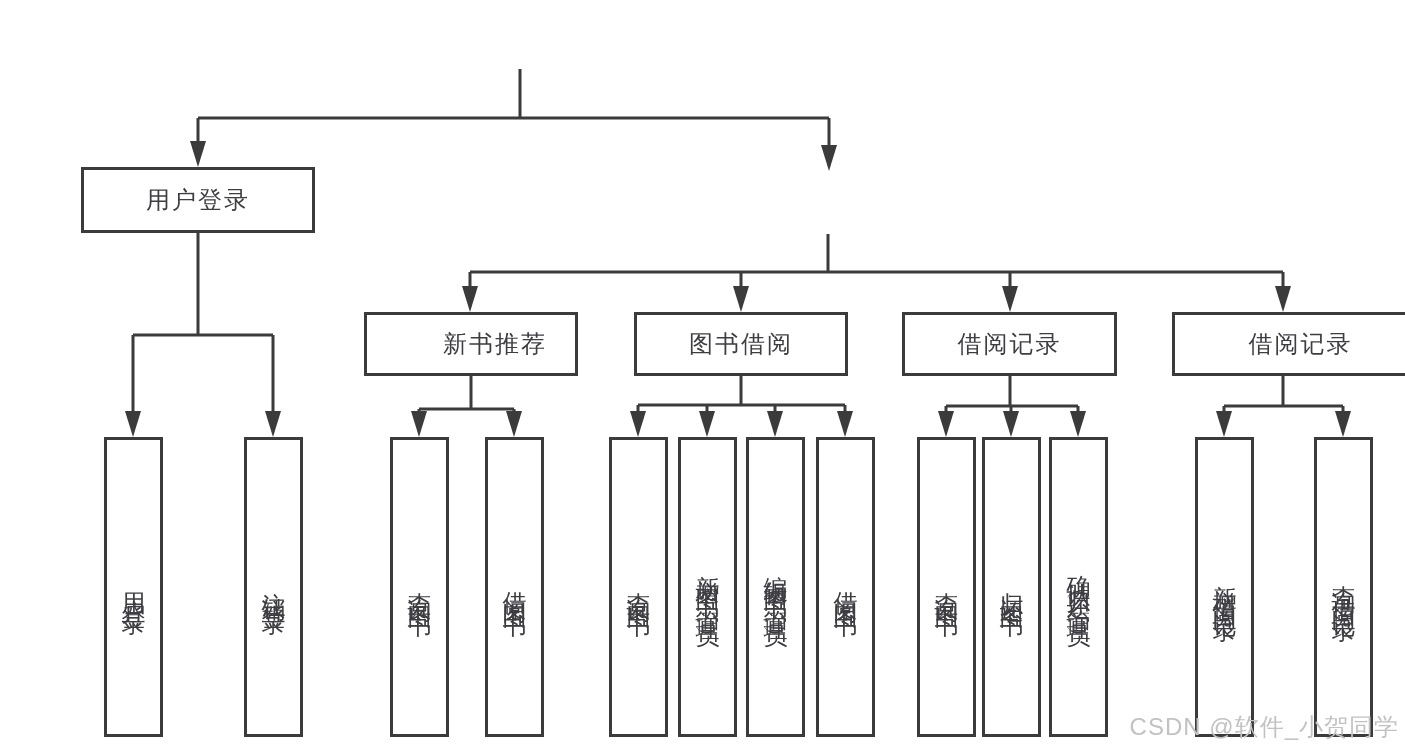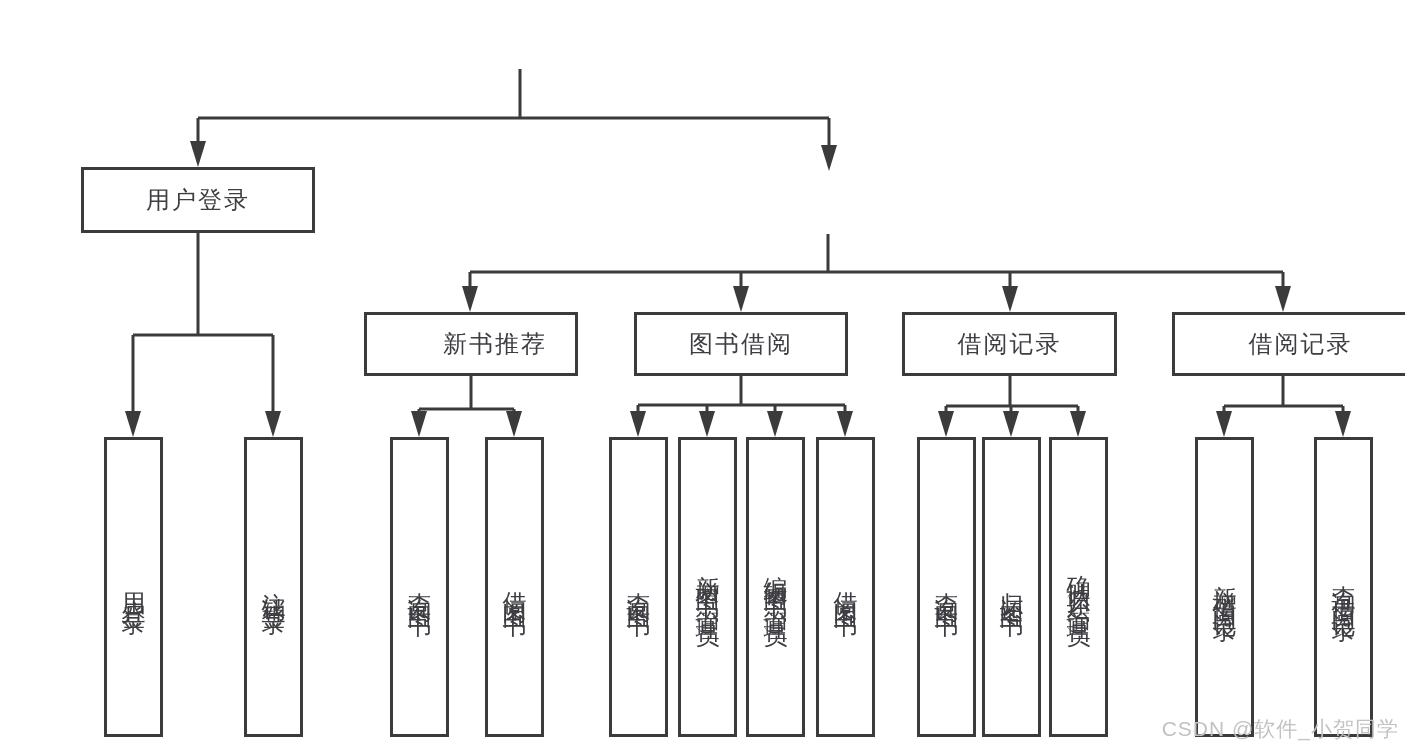--- a/index.html
+++ b/index.html
@@ -48,21 +48,21 @@
   .l5  { left: 609px; }  .l6  { left: 678px; }
   .l7  { left: 746px; }  .l8  { left: 816px; }
   .l9  { left: 917px; }  .l10 { left: 982px; }
   .l11 { left: 1049px; } .l12 { left: 1195px; }
   .l13 { left: 1314px; }
   .watermark {
     position: absolute;
     right: 6px;
     bottom: 4px;
     color: var(--watermark, #c2c2c2);
-    font-size: 21px;
+    font-size: 24px;
     letter-spacing: 1px;
     text-align: center;
   }
 </style>
 </head>
 <body>
 
 <div class="canvas">
 
   <svg class="wires" width="1405" height="747">

